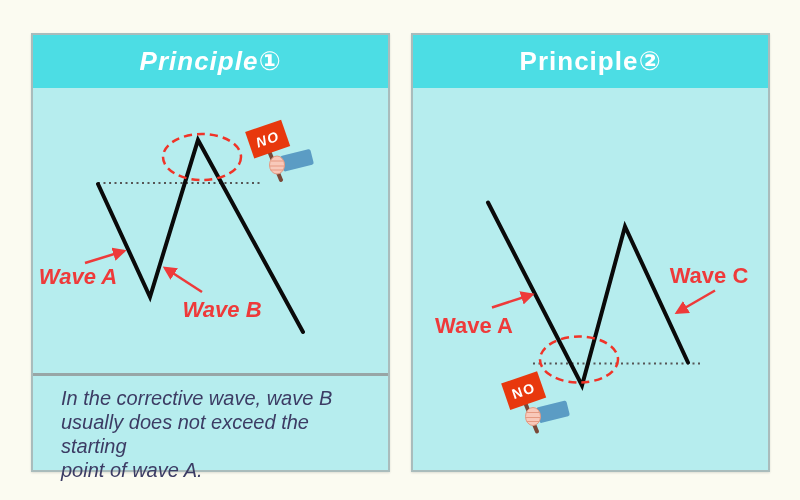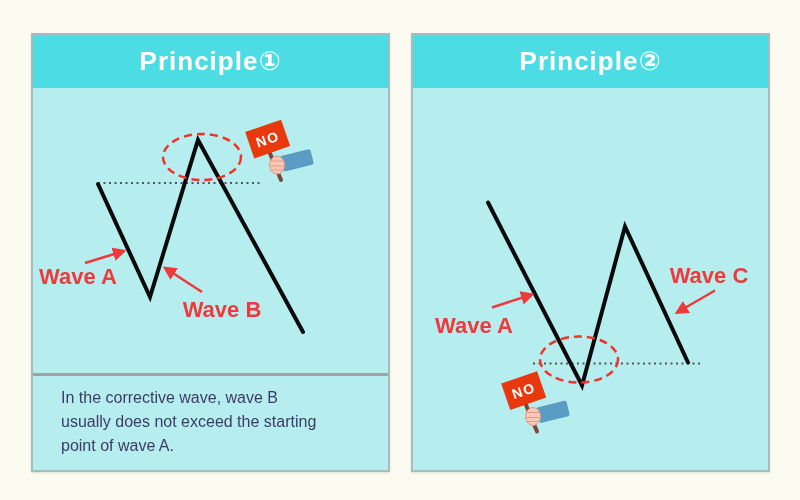--- a/index.html
+++ b/index.html
@@ -12,35 +12,35 @@
   }
   .panel {
     position:absolute; top:33px;
     width:359px; height:439px;
     box-sizing:border-box;
     border:2px solid #a9bcbc;
     background:#b6edee;
     display:flex; flex-direction:column;
     box-shadow:0 1px 2px rgba(0,0,0,0.12);
   }
-  .panel-left  { left:31px; }
+  .panel-left  { left:31px;font-style:italic; }
   .panel-right { left:411px;gap:34px; }
   .panel-header {
     height:53px; flex:0 0 53px;
     background:#4cdde4;
     display:flex; align-items:center; justify-content:center;
     color:#ffffff; font-weight:bold; font-size:26px; letter-spacing:1px;
   }
   .panel-diagram { flex:1 1 auto; position:relative; }
   .panel-diagram svg { display:block; width:100%; height:100%; }
   .panel-text {
     flex:0 0 98px; height:98px; box-sizing:border-box;
     border-top:3px solid #98a6a6;
     padding:10px 12px 0 28px;
-    color:#3c3c64; font-size:16px; line-height:24px;
+    color:#3c3c64; font-size:20px; line-height:24px;
     white-space:pre-line;
   }
   .wave-line   { fill:none; stroke:#0a0a0a; stroke-width:4; stroke-linecap:round; }
   .dotted-line { stroke:#555555; stroke-width:2; stroke-dasharray:2 3.5; }
   .ellipse-red { fill:none; stroke:#f03428; stroke-width:2.5; stroke-dasharray:8 5; }
   .red-label   { font-weight:bold; font-size:22px; fill:#ee3a3a;
                  font-family:"Liberation Sans","DejaVu Sans",sans-serif; }
   .red-arrow   { stroke:#ee3a3a; stroke-width:2.5; }
   .arrow-head  { fill:#ee3a3a; }
   .flag-rect   { fill:#e8380d; }

